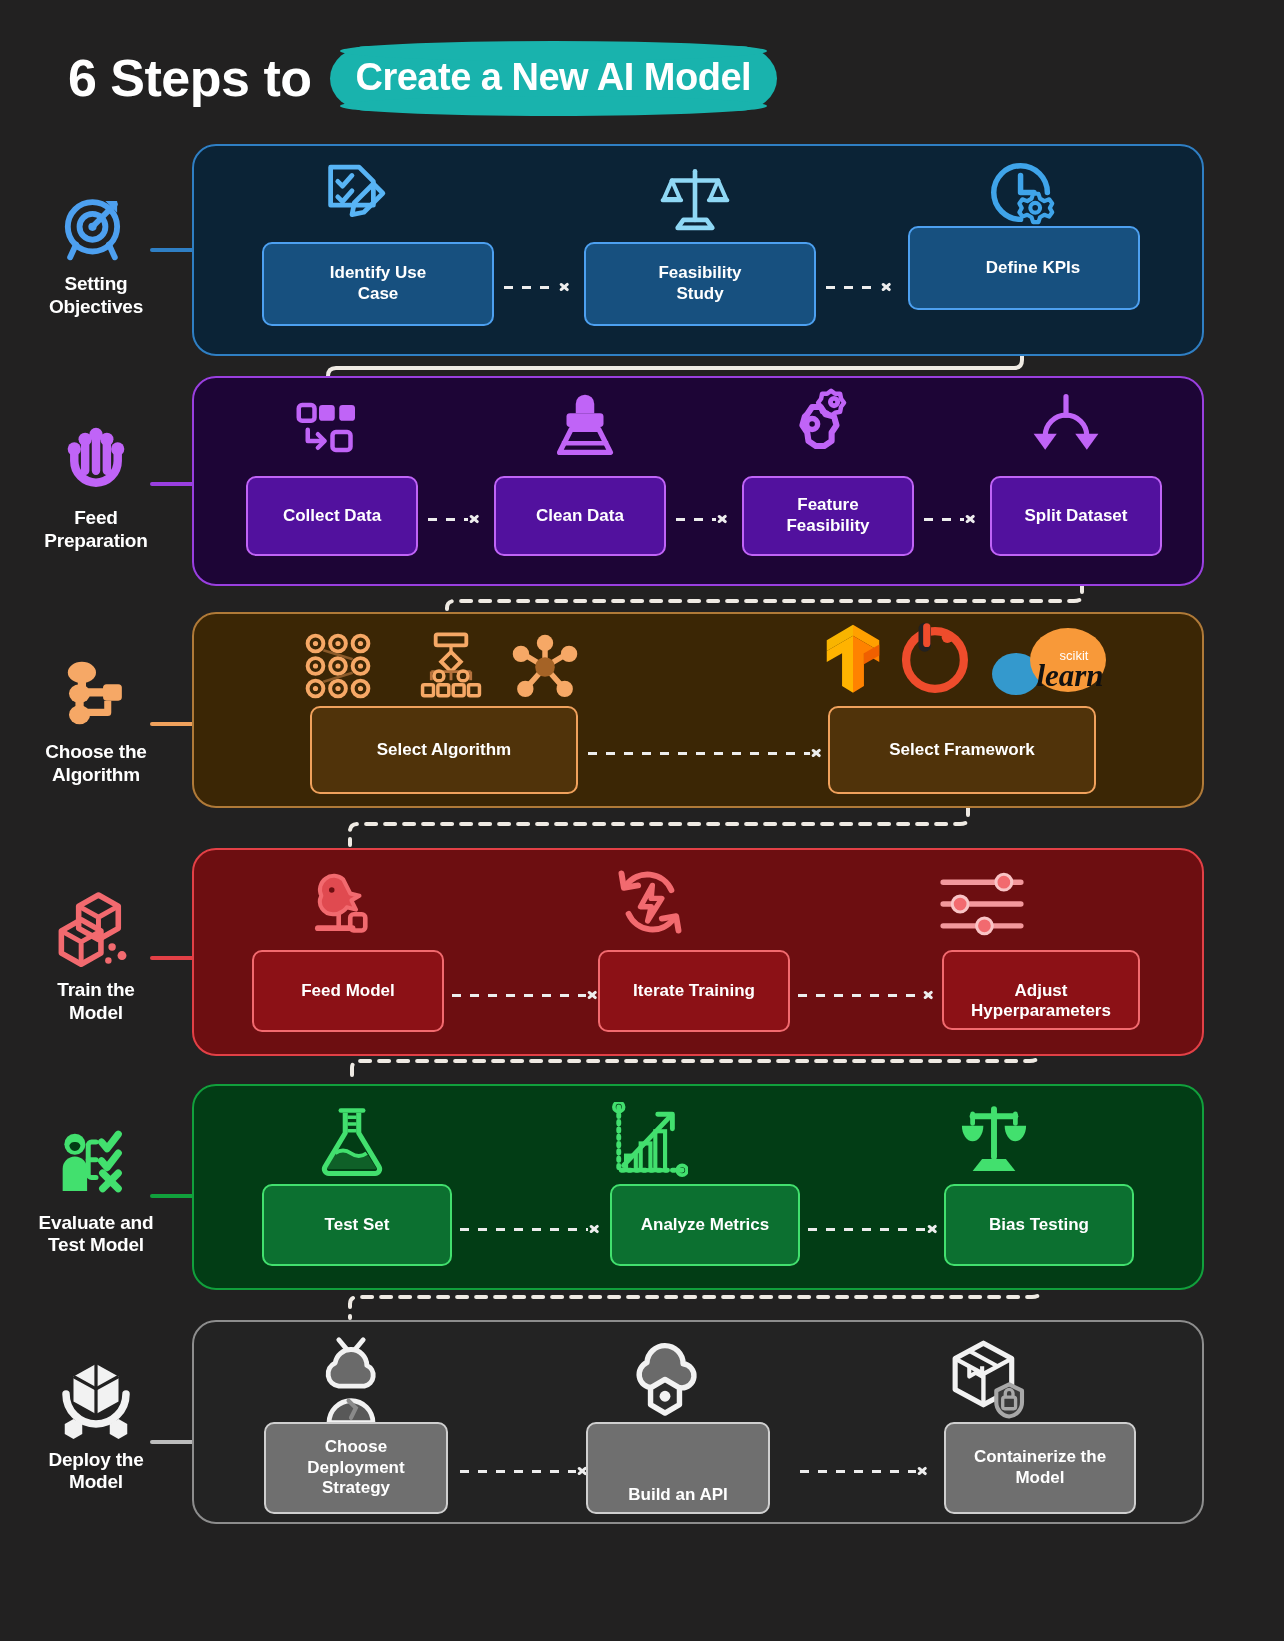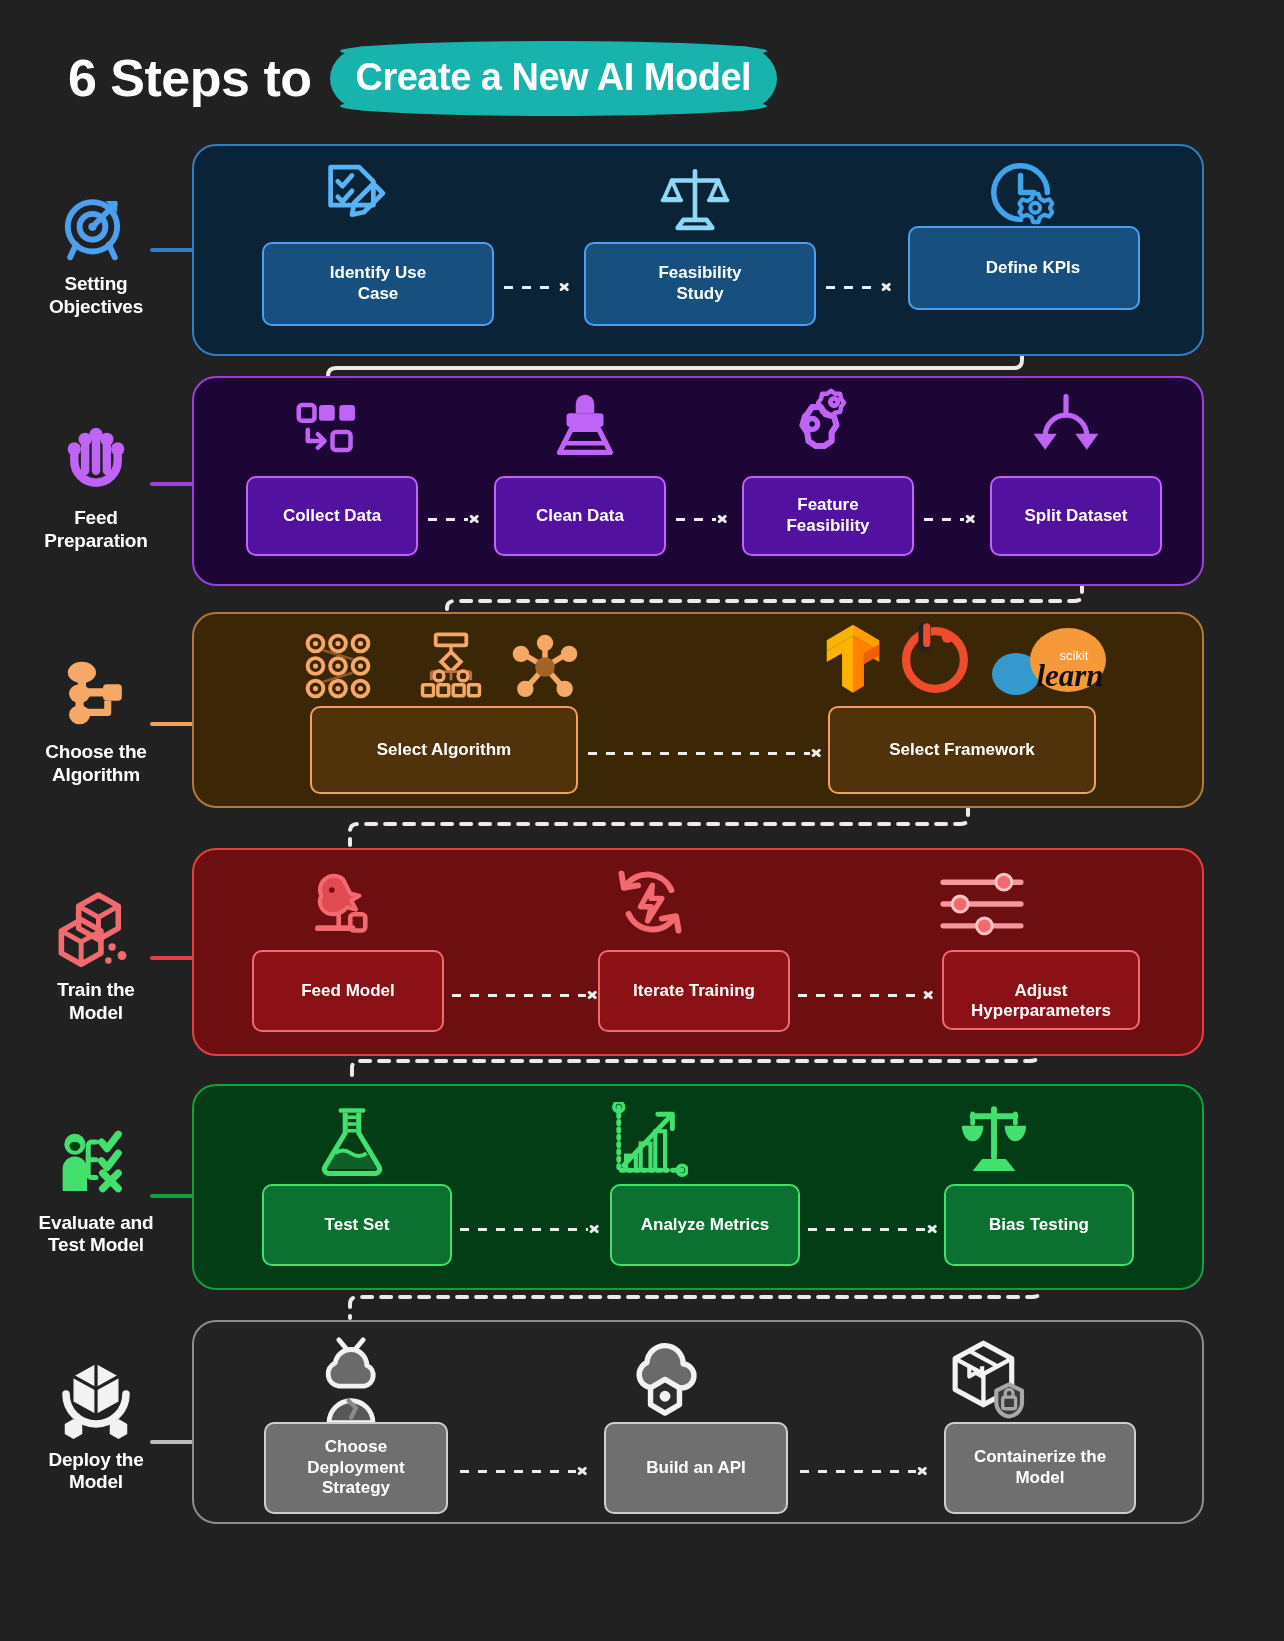--- a/index.html
+++ b/index.html
@@ -555,21 +555,21 @@
       <div>
         <span>Choose</span><br>
         <span>Deployment</span><br>
         <span>Strategy</span>
       </div>
     </div>
     <div class="arrow" style="left:266px; top:142px; width:132px;">
       <div class="dash"></div>
         <div class="head"></div>
     </div>
-    <div class="node n-grey" style="left:410px; top:100px; width:184px; height:92px;">
+    <div class="node n-grey" style="left:392px; top:100px; width:184px; height:92px;align-items:flex-end;">
       <div>Build an API</div>
     </div>
     <div class="arrow" style="left:606px; top:142px; width:132px;">
       <div class="dash"></div>
         <div class="head"></div>
     </div>
     <div class="node n-grey" style="left:750px; top:100px; width:192px; height:92px;">
       <div><span>Containerize the</span><br><span>Model</span></div>
     </div>
   </div>

